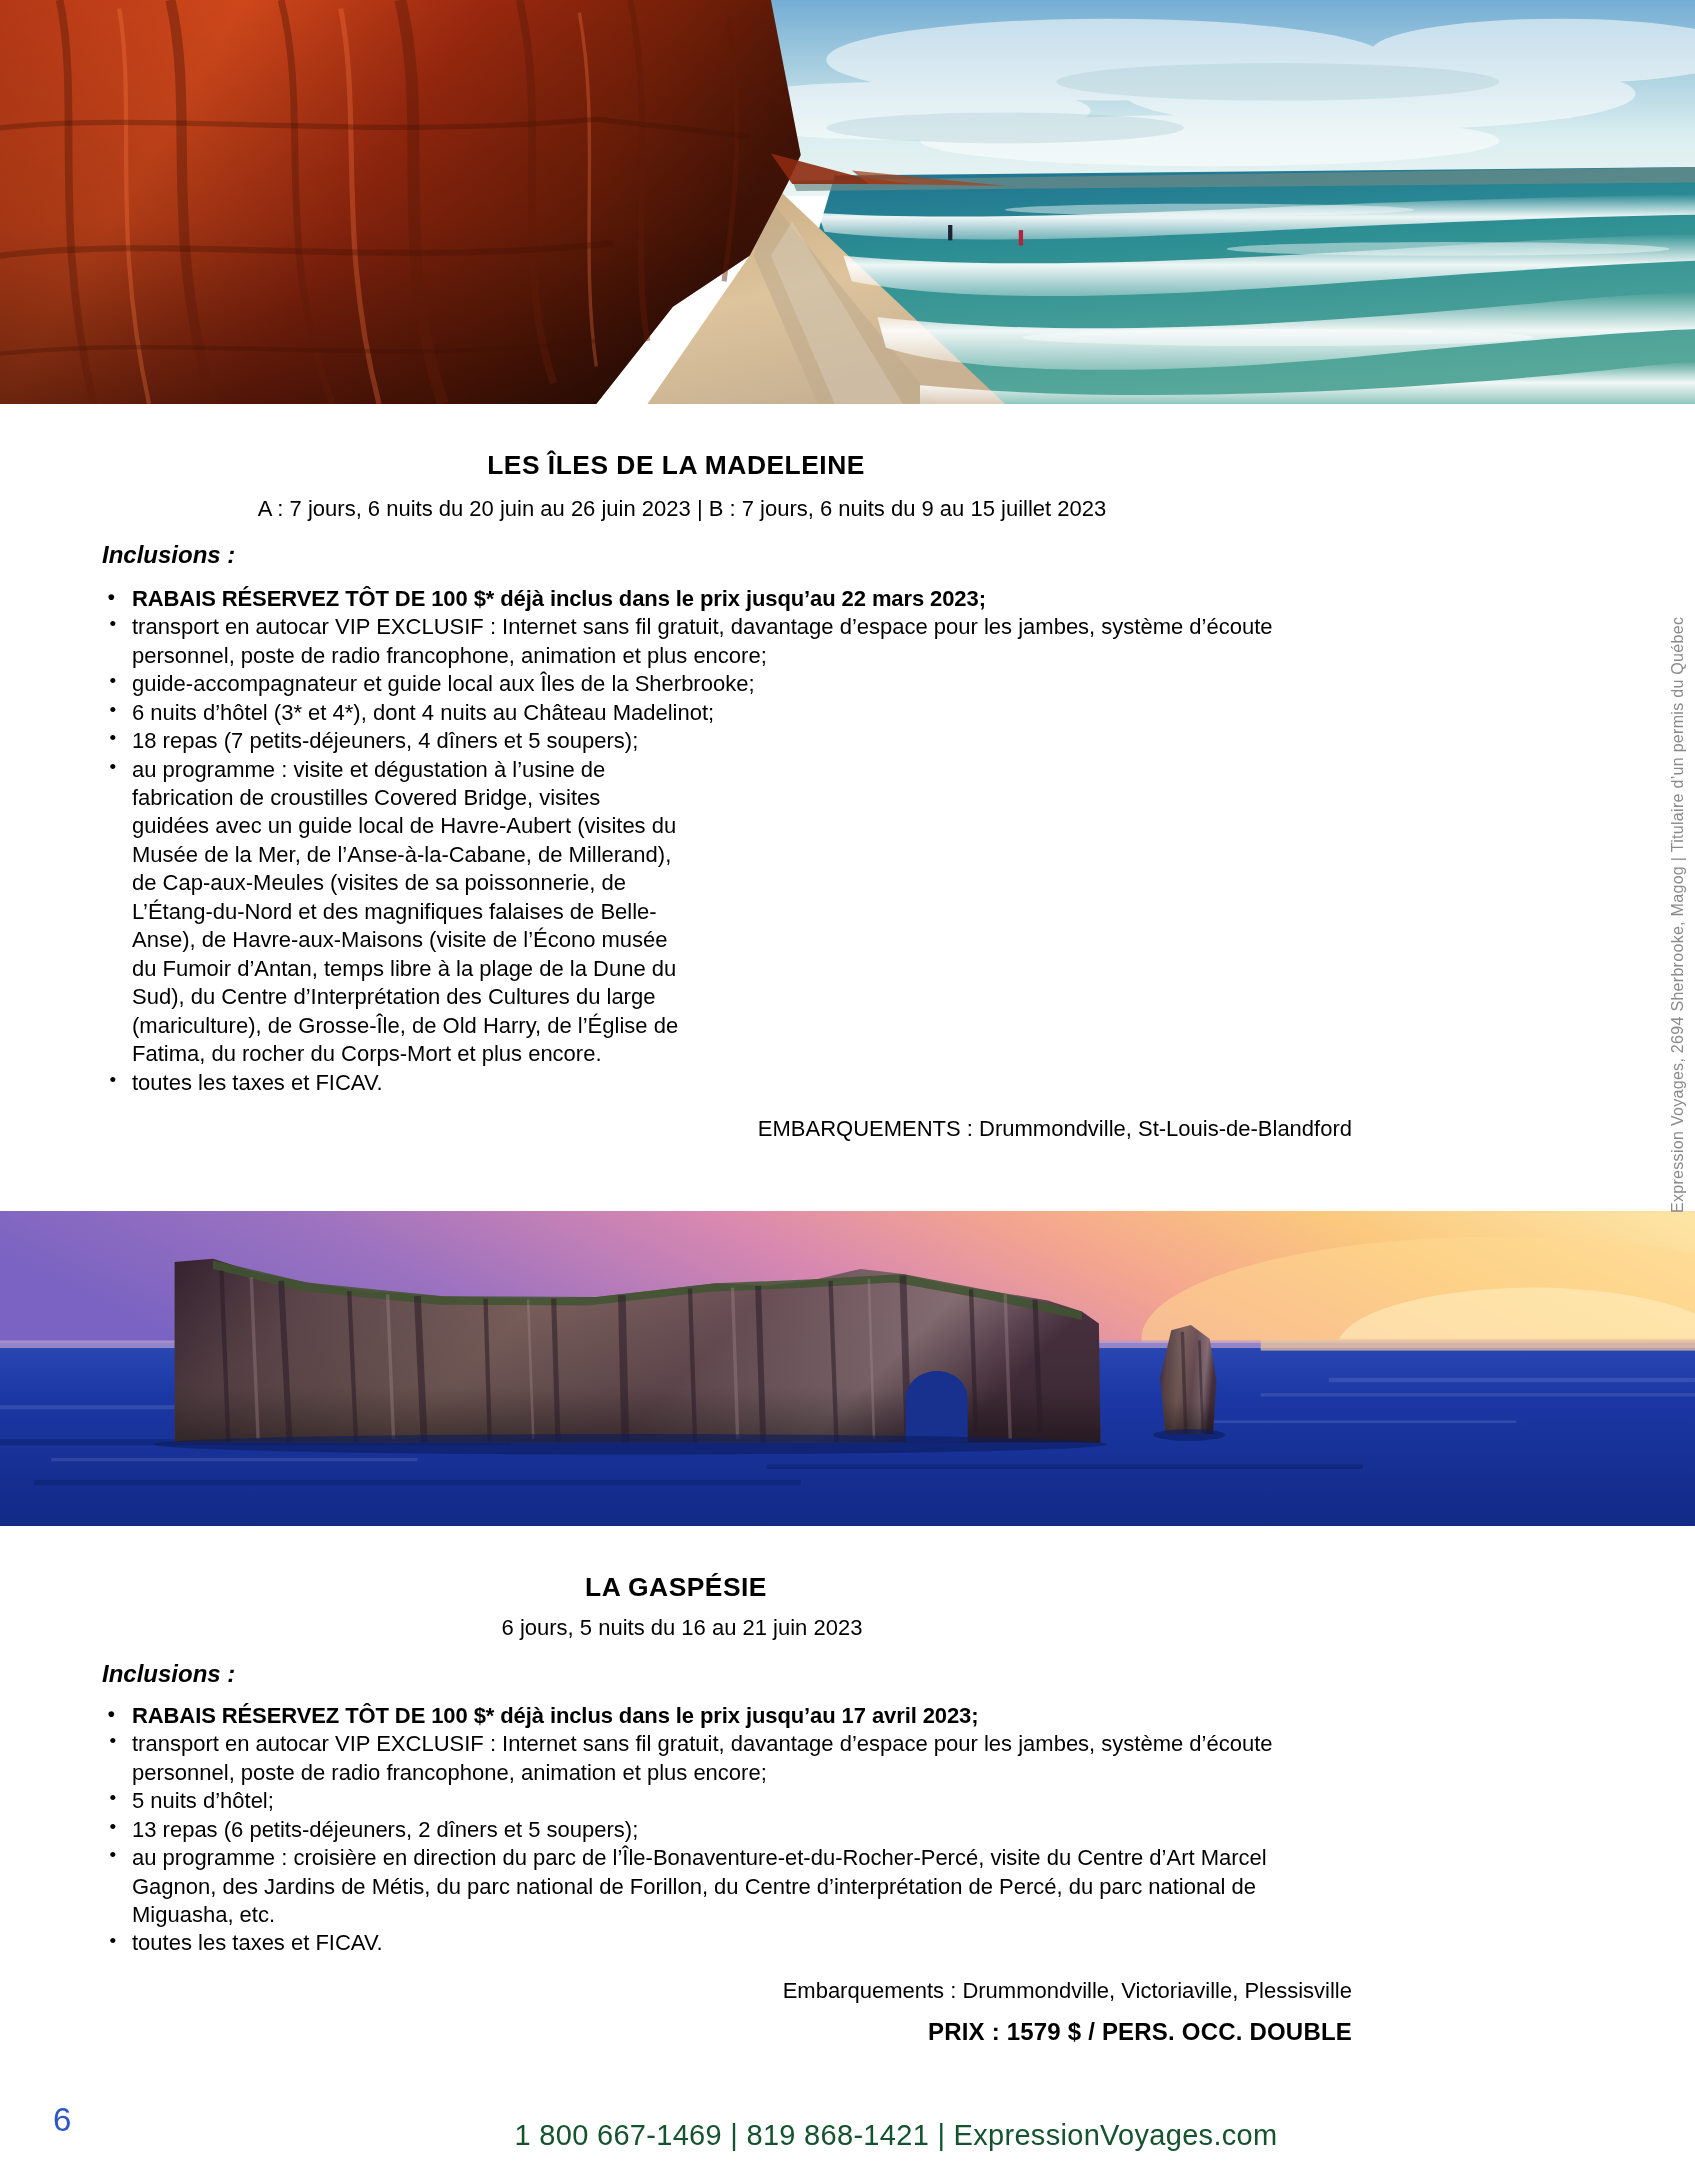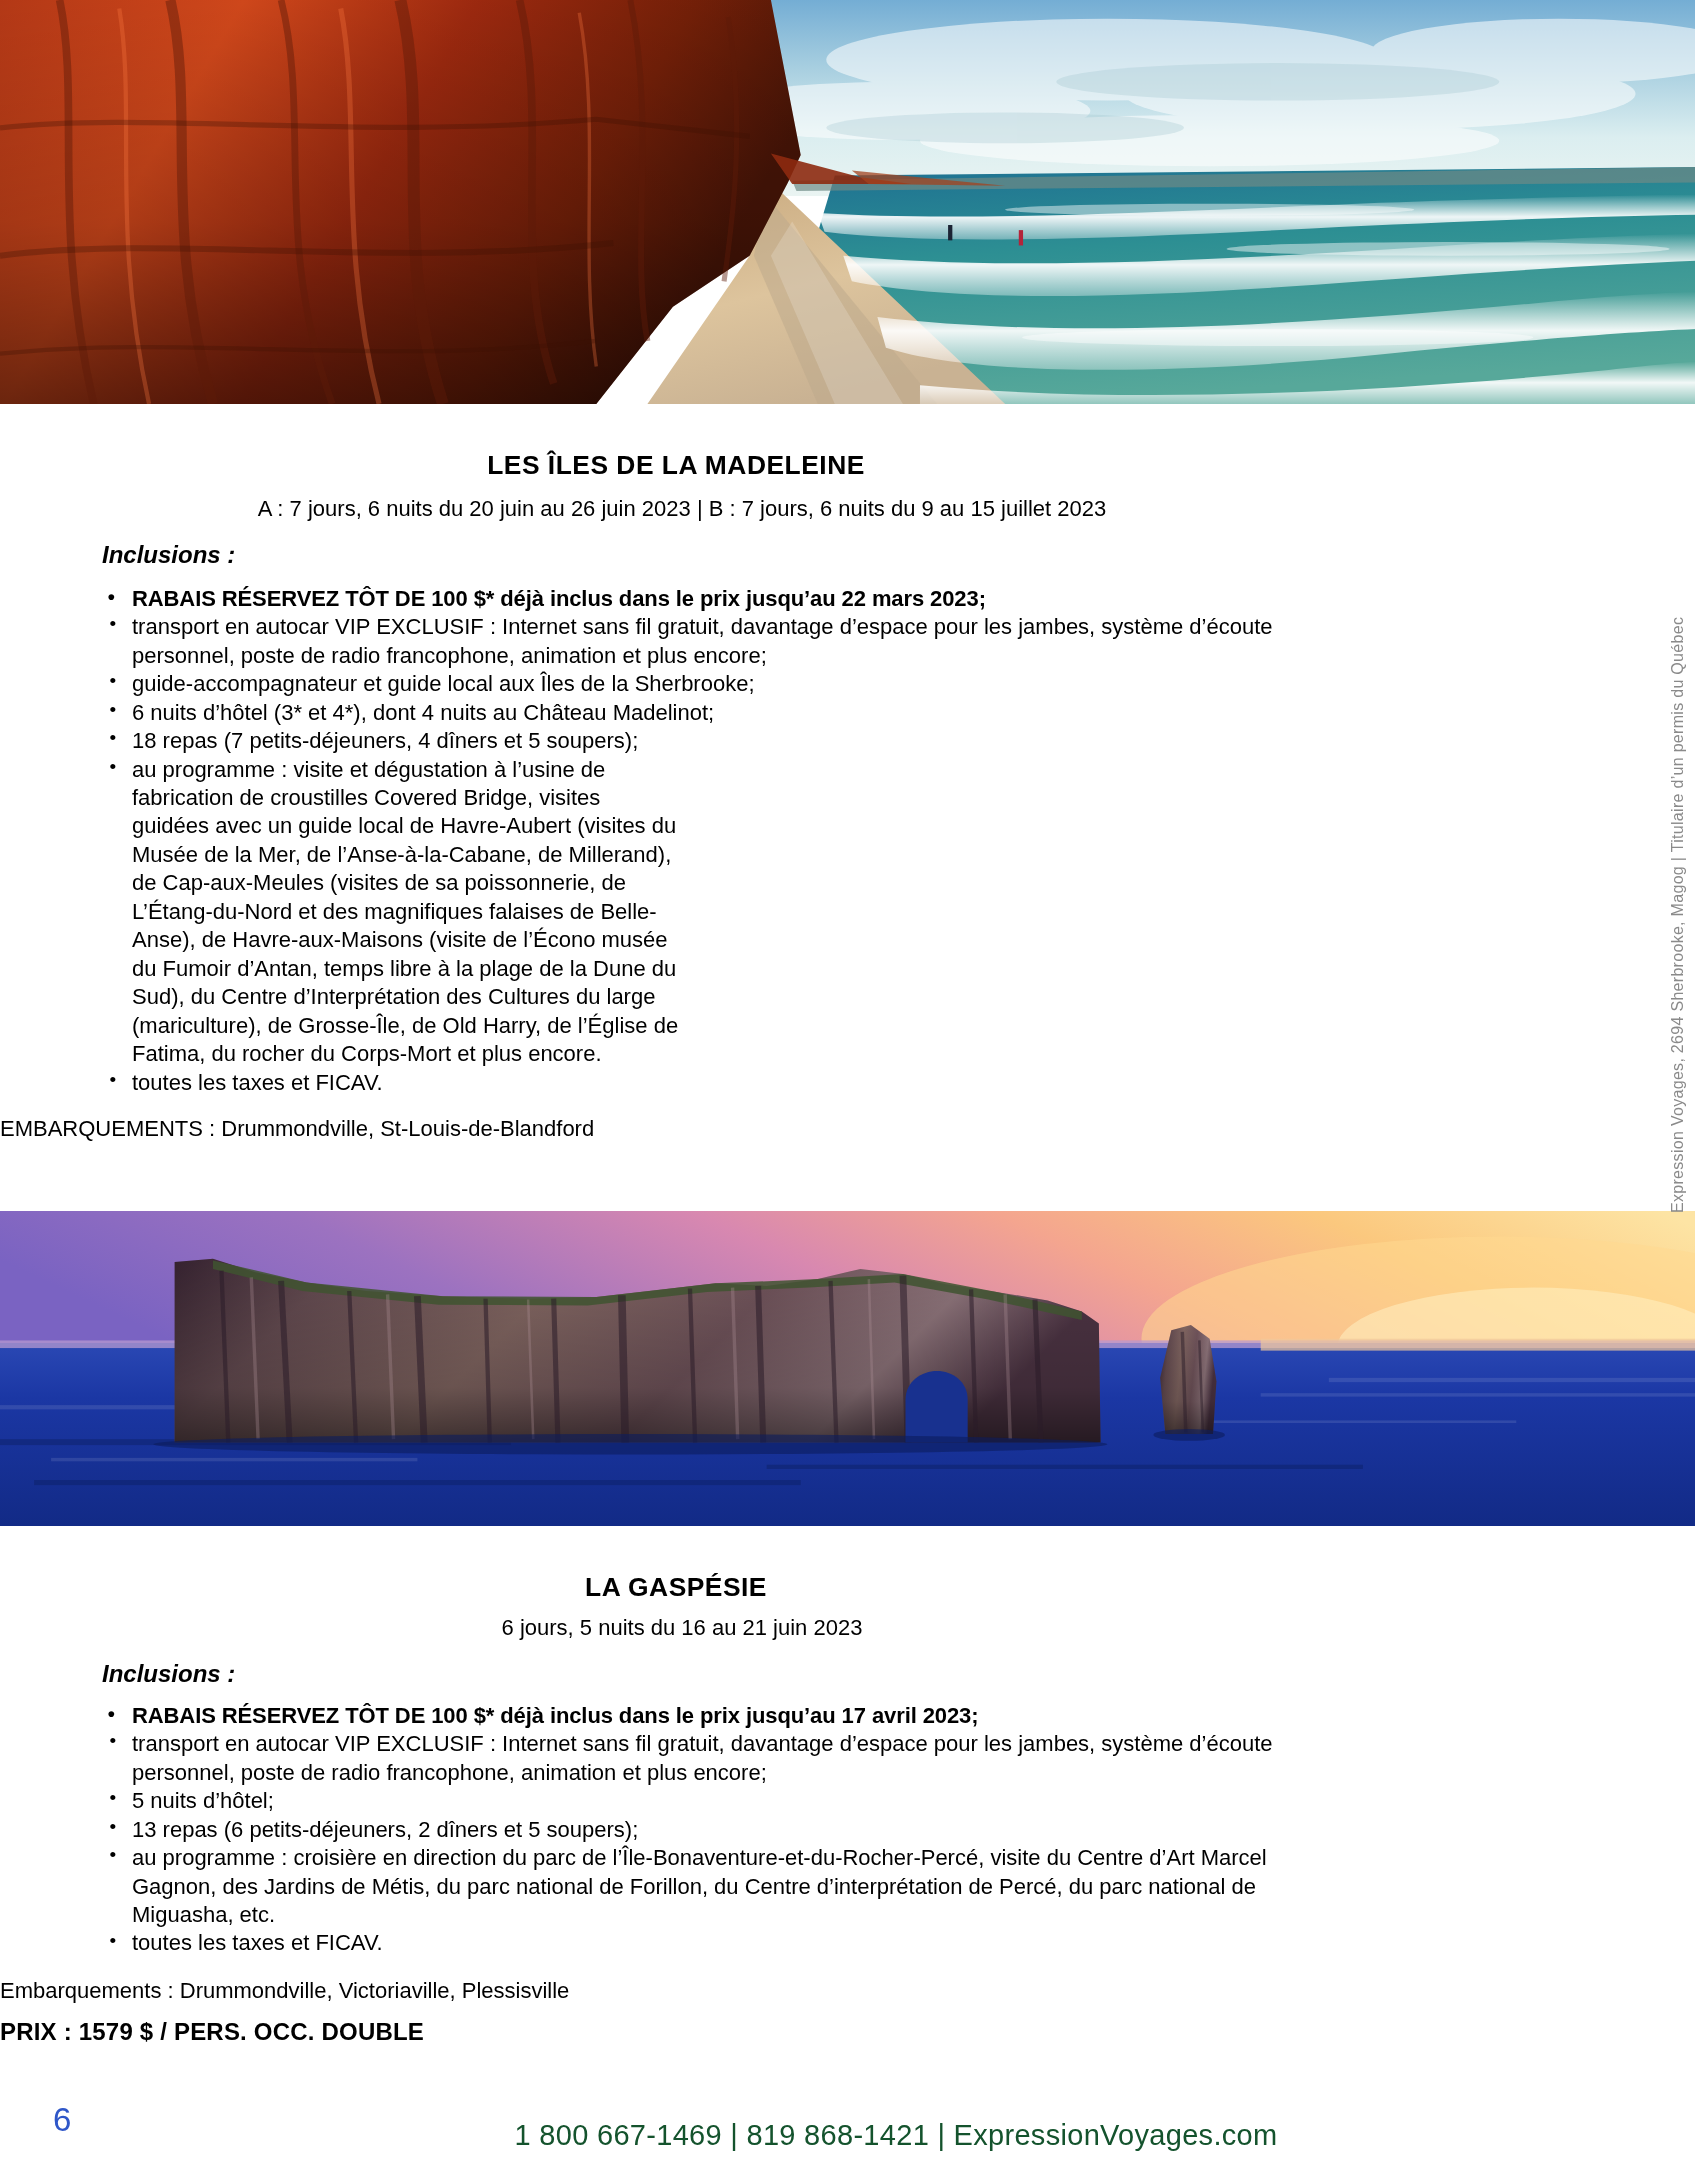--- a/index.html
+++ b/index.html
@@ -79,21 +79,21 @@
   ul.incl li.bold {
     font-weight: bold;
     letter-spacing: -0.1px;
   }
   ul.incl li.bold::before {
     font-size: 20.4px;
     left: 6.8px;
   }
 
   .center-line {
-    text-align: left;
+    text-align: right;
     font-size: 22px;
     margin: 0;
   }
   .center-line.strong {
     font-weight: bold;
     font-size: 24px;
     letter-spacing: 0.2px;
   }
 
   

